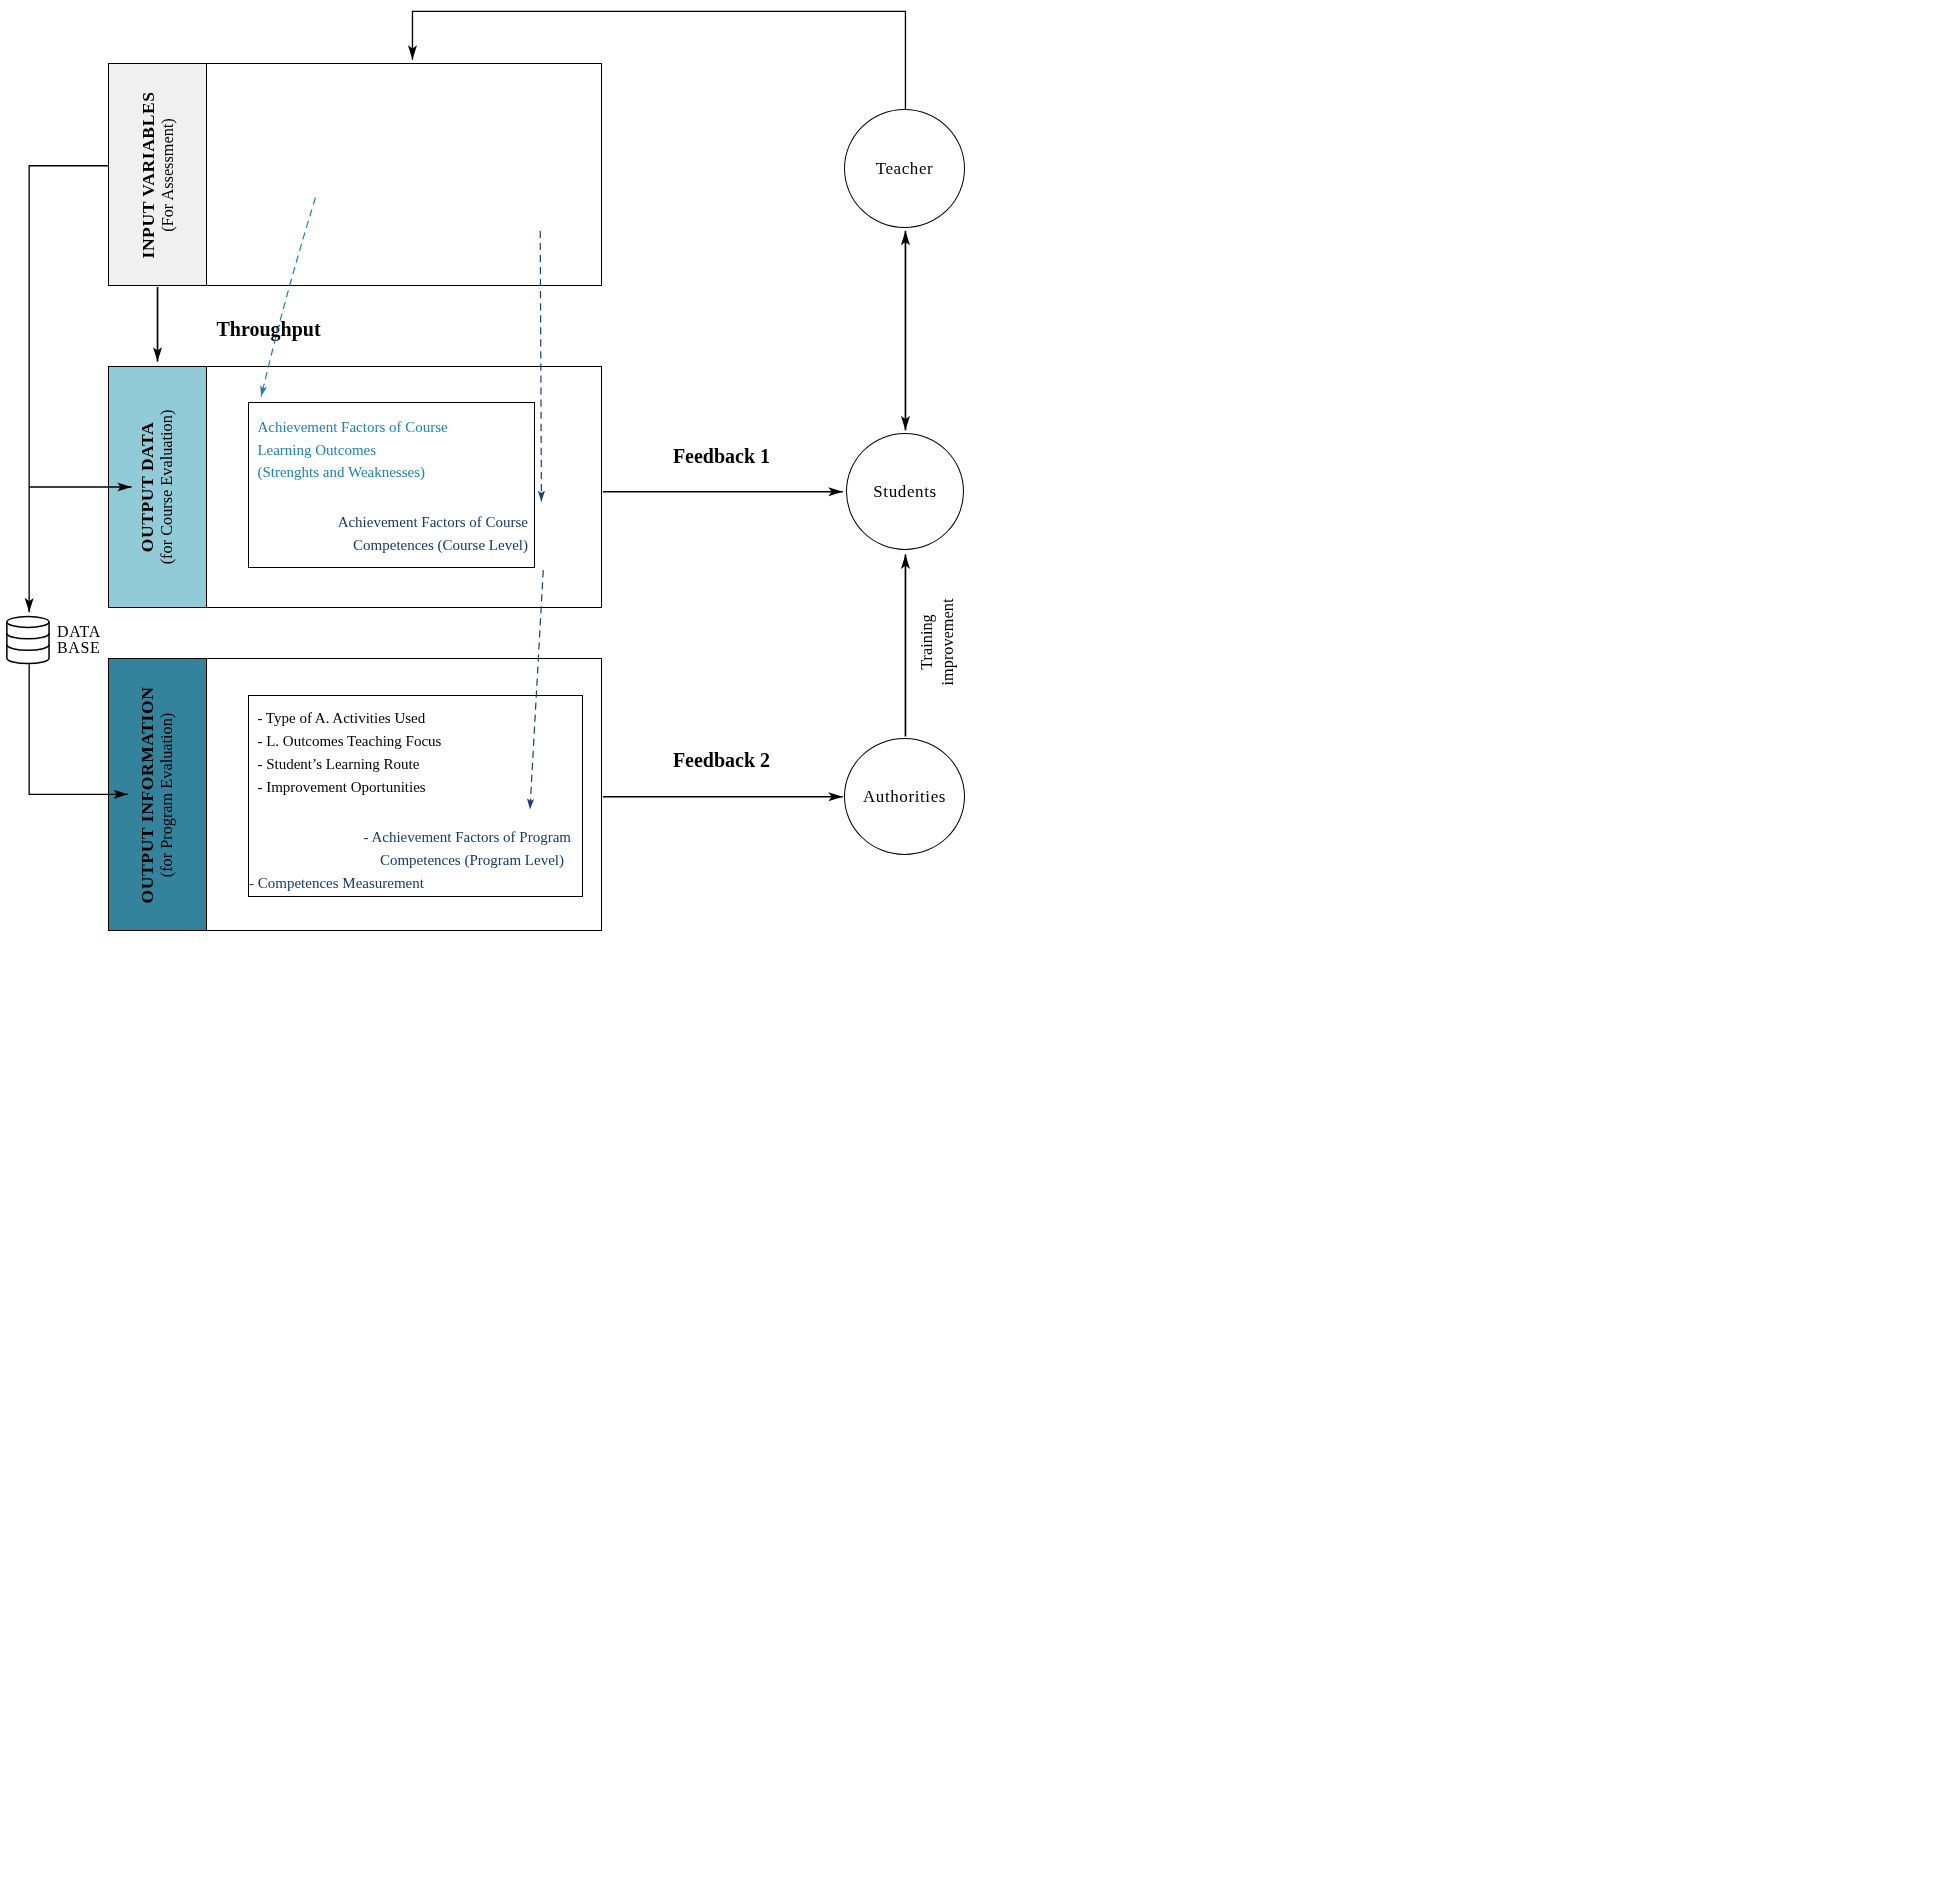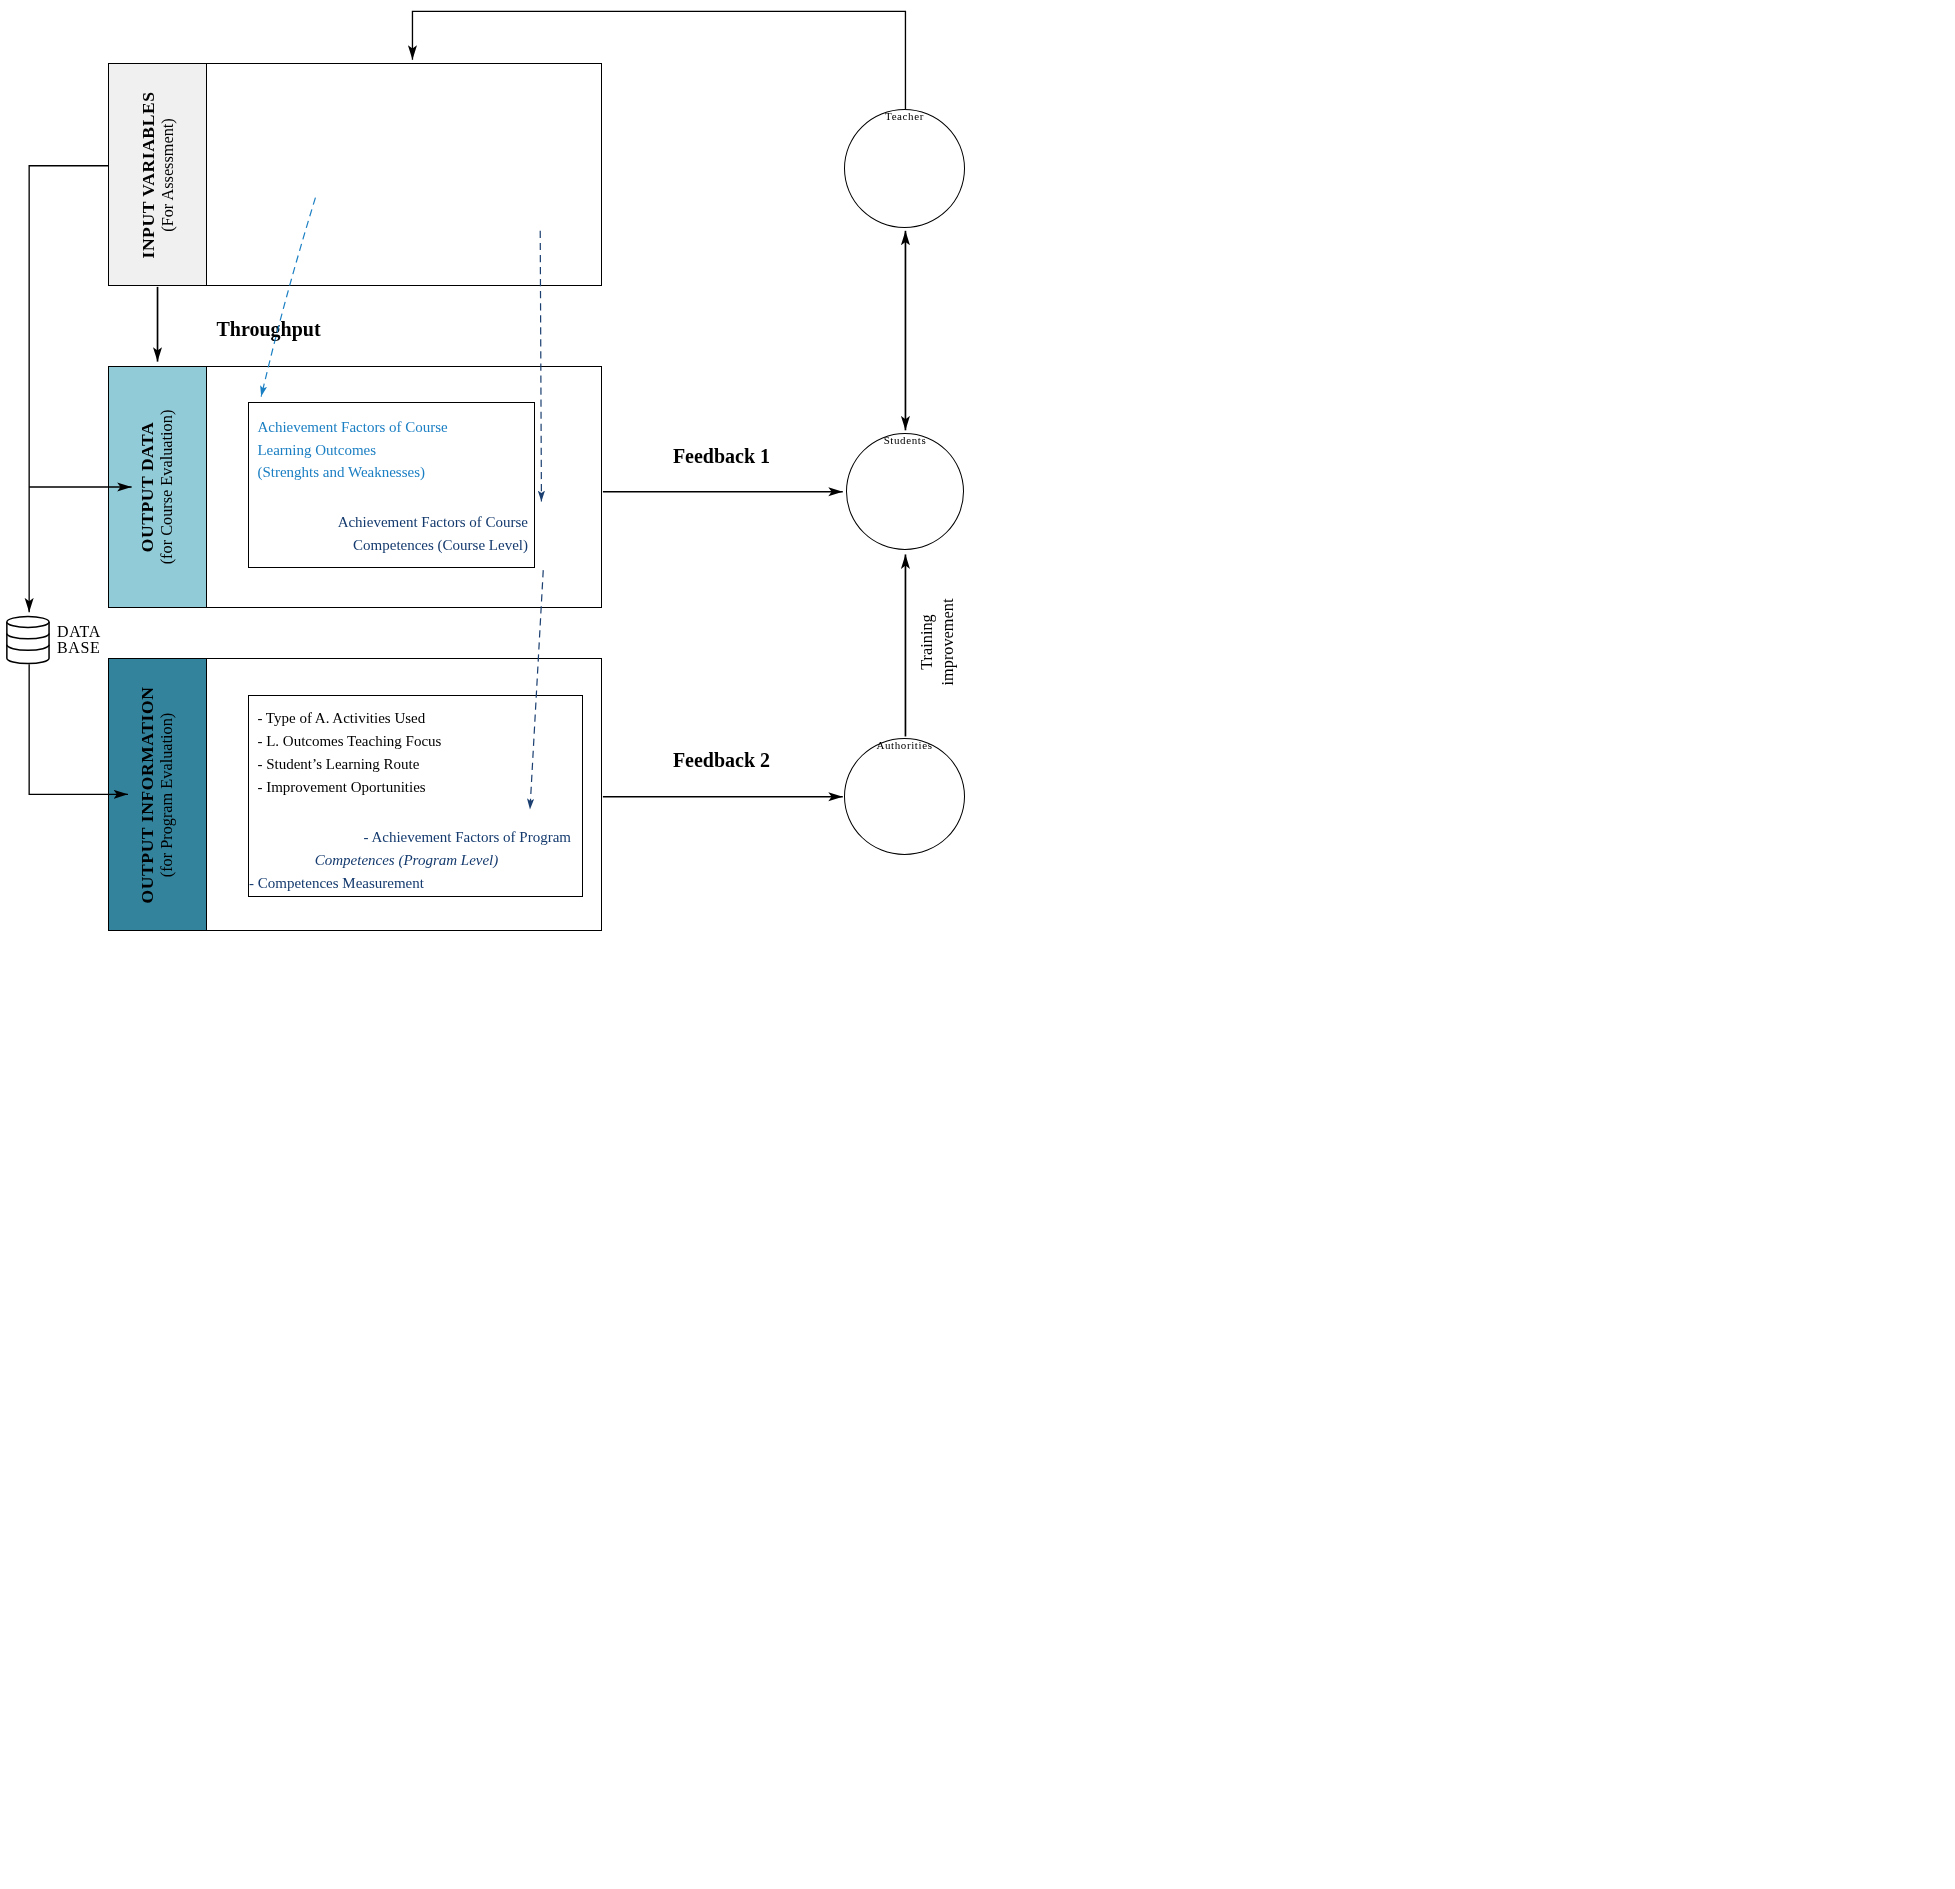--- a/index.html
+++ b/index.html
@@ -13,21 +13,21 @@
   .strip-text{transform:rotate(-90deg);white-space:nowrap;text-align:center;}
   .strip-title{display:block;font-weight:bold;font-size:17.5px;letter-spacing:0.6px;line-height:20px;}
   .strip-sub{display:block;font-size:16.3px;line-height:20px;}
   .inner{position:absolute;border:1.2px solid #000;background:#fff;box-sizing:border-box;}
   .tline{font-size:15px;line-height:23px;white-space:nowrap;}
   .center{text-align:center;}
   .lblue{color:#1B7FC3;}
   .navy{color:#143A6E;}
   .label{position:absolute;font-size:20px;white-space:nowrap;font-weight:bold;}
   .circle{position:absolute;border:1.5px solid #000;border-radius:50%;background:#fff;
-          display:flex;justify-content:center;font-size:11px;letter-spacing:0.6px;box-sizing:border-box;}
+          display:flex;align-items:center;justify-content:center;font-size:17px;letter-spacing:0.6px;box-sizing:border-box;}
   svg.wires{position:absolute;left:0;top:0;pointer-events:none;}
 </style>
 </head>
 <body>
 
 <div class="canvas">
 
   <div class="box" style="left:108px;top:63px;width:494px;height:223px;">
     <div class="strip" style="background:#EFF0EF;">
       <div class="strip-text">
@@ -60,21 +60,21 @@
         <span class="strip-sub">(for Program Evaluation)</span>
       </div>
     </div>
   </div>
   <div class="inner" style="left:248px;top:695px;width:335px;height:202px;padding-top:11px;">
     <div class="tline" style="padding-left:8.4px;">- Type of A. Activities Used</div>
     <div class="tline" style="padding-left:8.4px;">- L. Outcomes Teaching Focus</div>
     <div class="tline" style="padding-left:8.4px;">- Student’s Learning Route</div>
     <div class="tline" style="padding-left:8.4px;">- Improvement Oportunities</div>
     <div class="tline navy" style="margin-top:26.5px;text-align:right;padding-right:11px;">- Achievement Factors of Program</div>
-    <div class="tline navy" style="text-align:center;padding-right:18px;font-style:italic;">Competences (Program Level)</div>
+    <div class="tline navy" style="text-align:right;padding-right:18px;">Competences (Program Level)</div>
     <div class="tline navy" style="padding-right:11px;">- Competences Measurement</div>
   </div>
 
   <div class="circle" style="left:844px;top:109px;width:121px;height:119px;">
     <span>Teacher</span>
   </div>
   <div class="circle" style="left:846px;top:433px;width:118px;height:117px;">
     <span>Students</span>
   </div>
   <div class="circle" style="left:844px;top:738px;width:121px;height:117px;">

